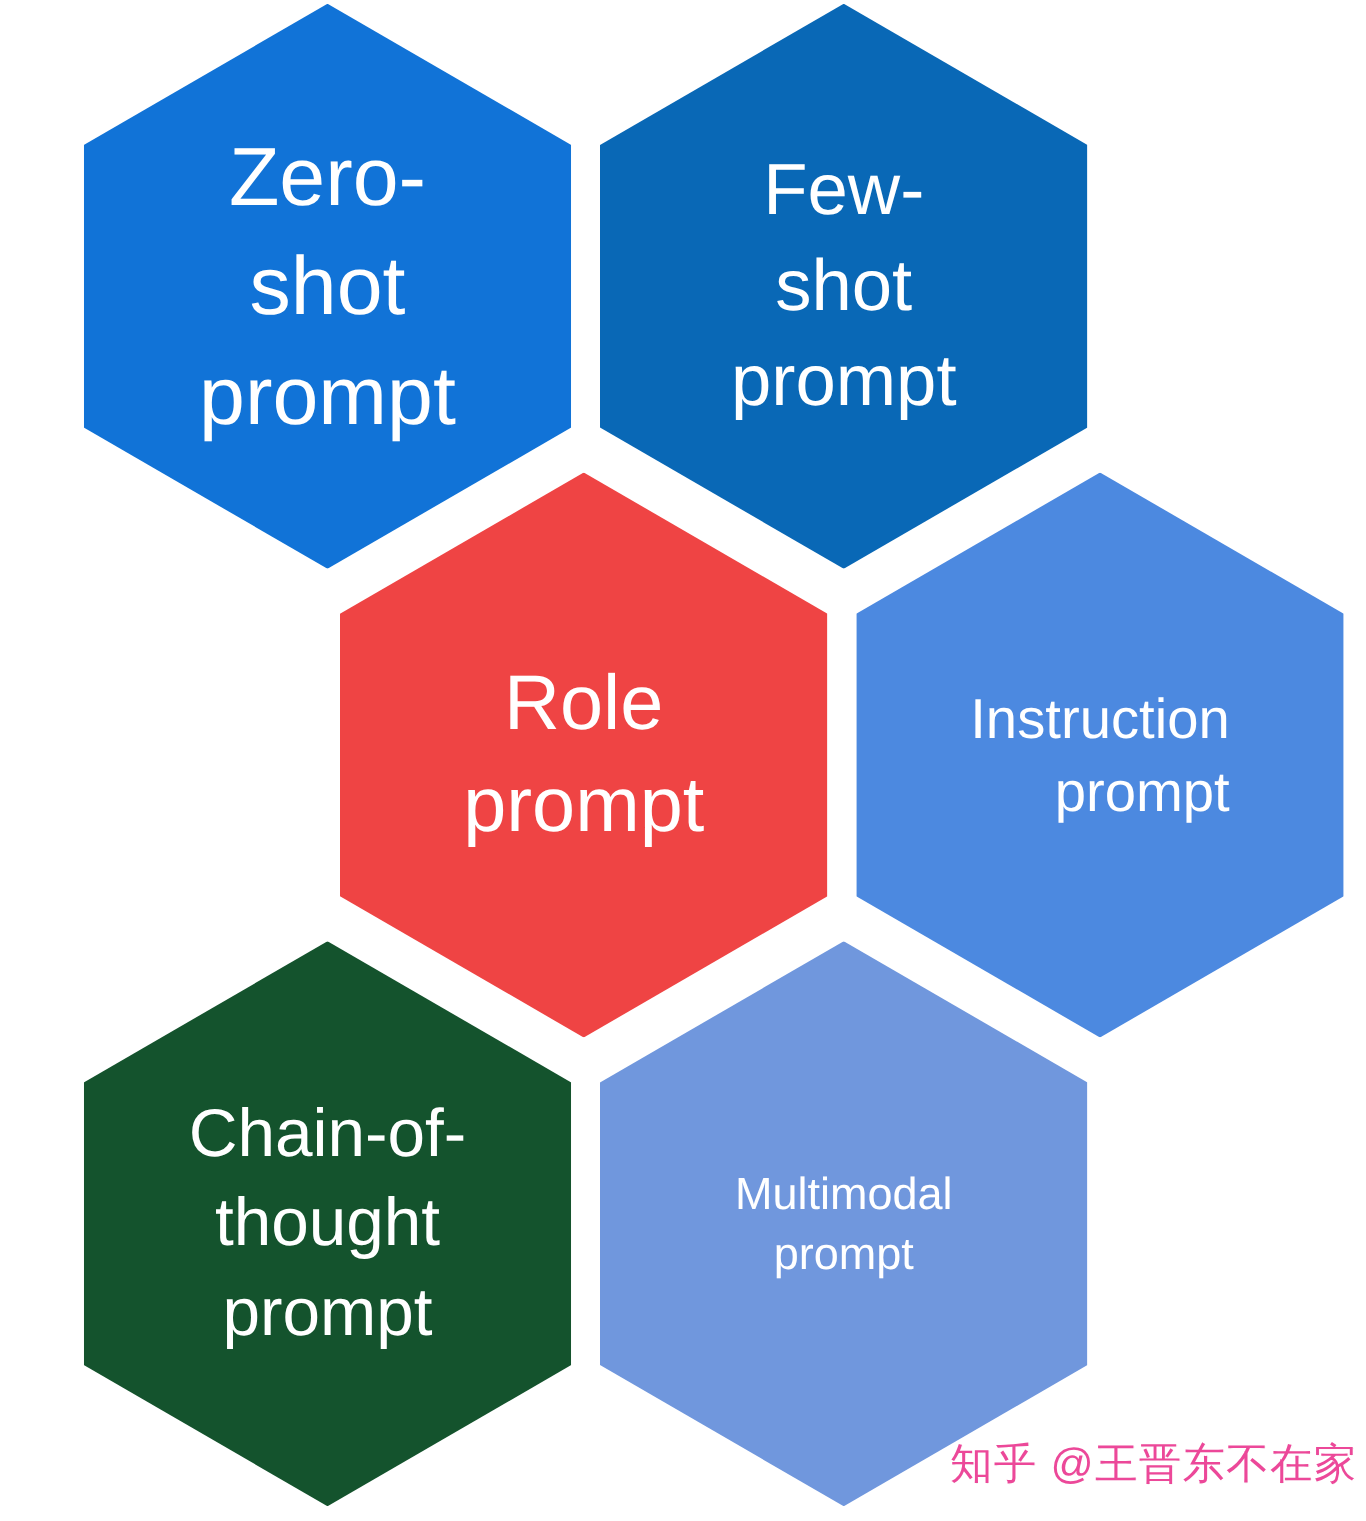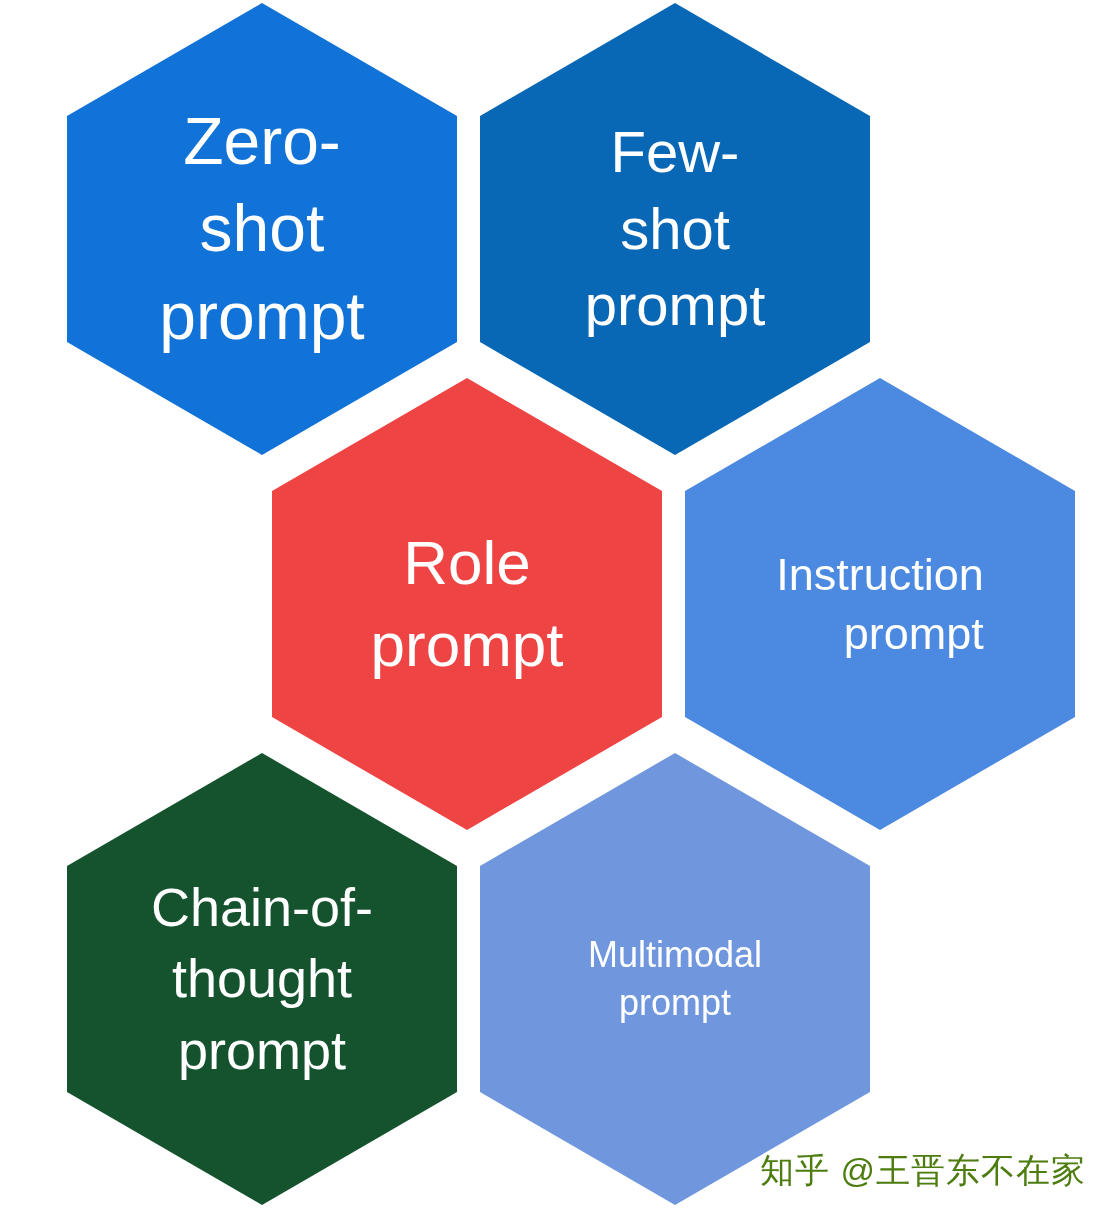--- a/index.html
+++ b/index.html
@@ -49,21 +49,21 @@
   .hex-3 .hex-text { font-size: 62px; }
   .hex-4 .hex-text { font-size: 45px; text-align: right; }
   .hex-5 .hex-text { font-size: 54px; }
   .hex-6 .hex-text { font-size: 36px; }
 
   .watermark {
     position: absolute;
     left: 760px;
     top: 1148px;
     font-size: 34px;
-    color: #4d7c0f;
+    color: #ec4899;
     text-shadow: 2px 2px 1px #ffffff, 1px 1px 0 #f3f3f3;
     letter-spacing: 1px;
     white-space: nowrap;
   }
 </style>
 </head>
 <body>
 
 <div class="canvas">
 

